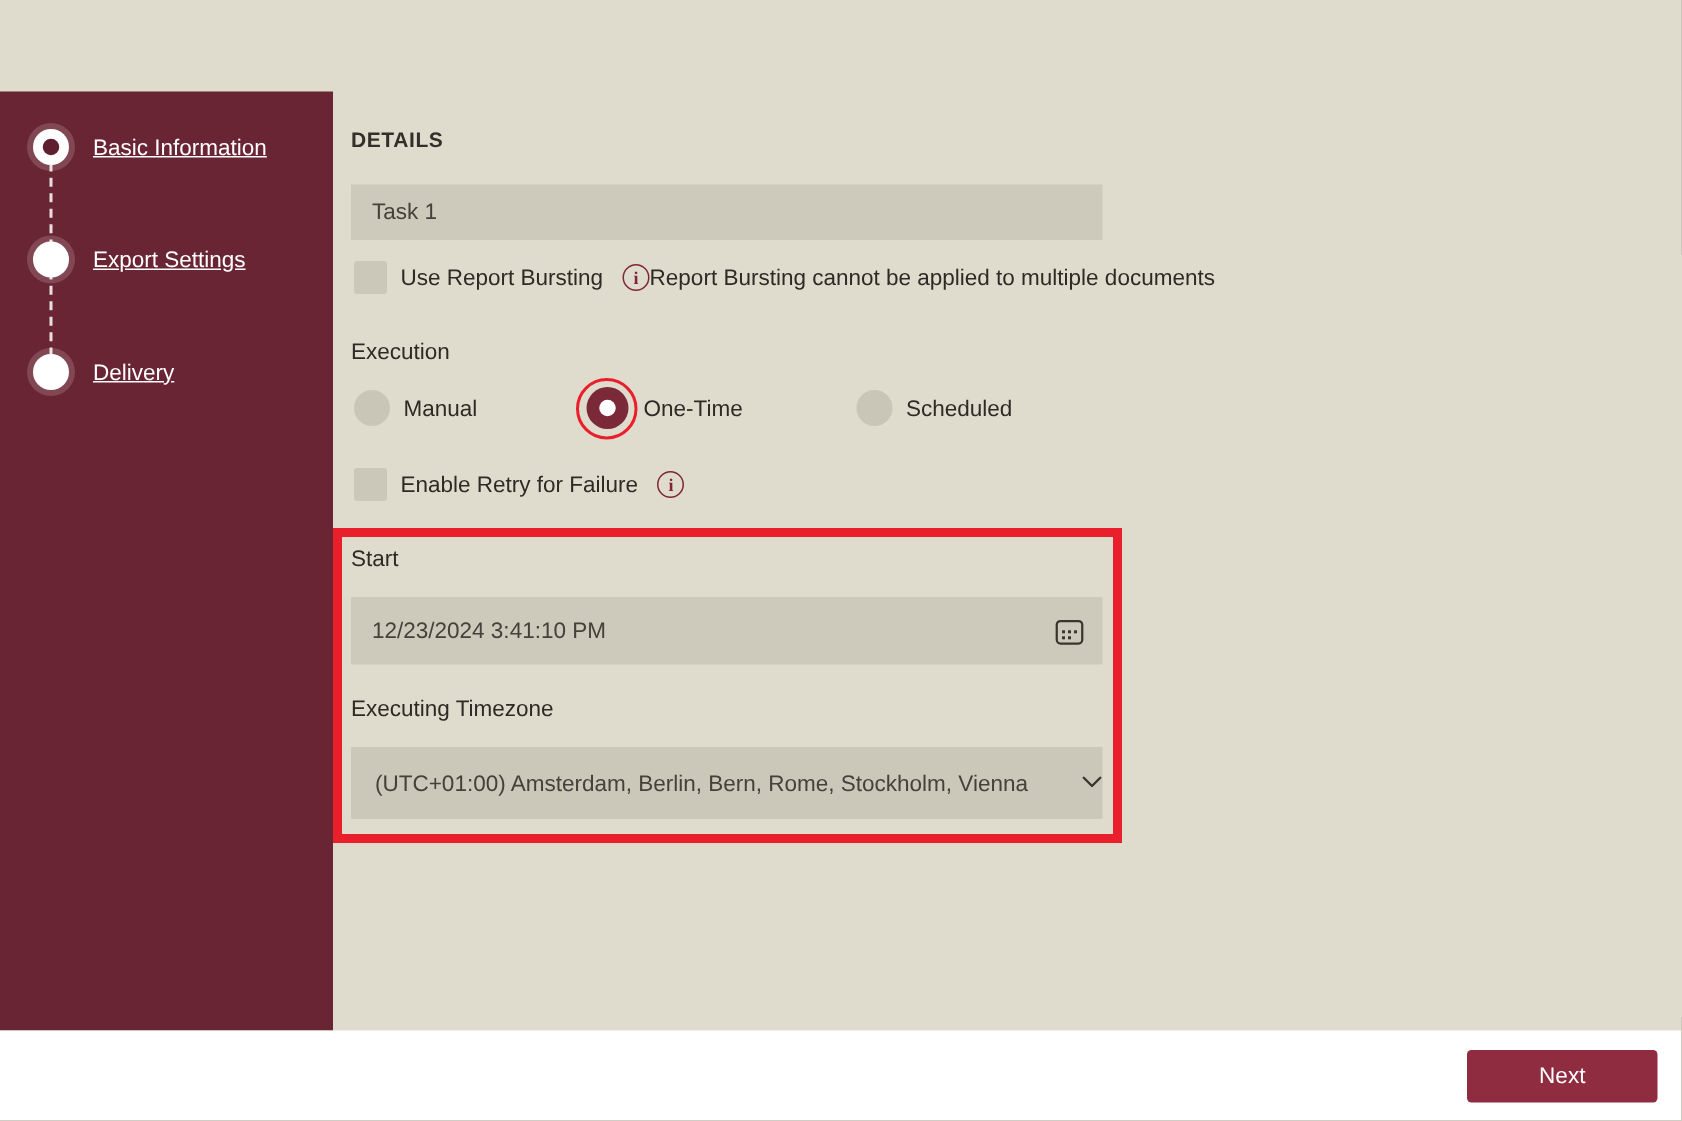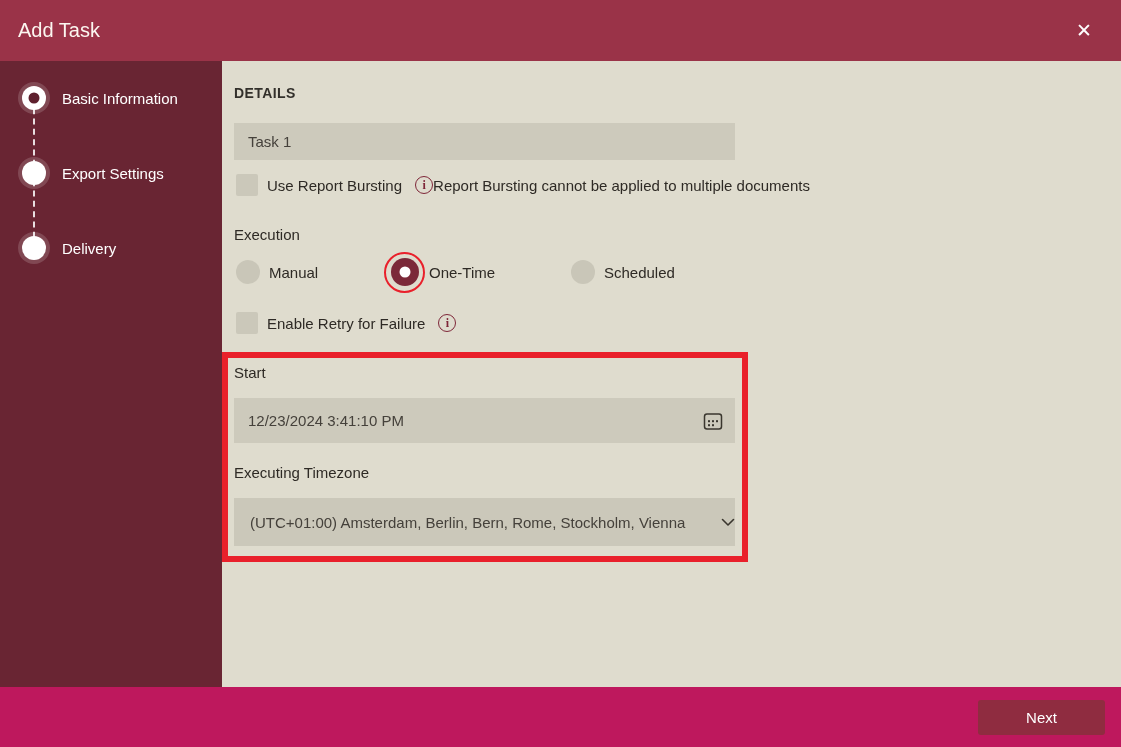--- a/index.html
+++ b/index.html
@@ -51,21 +51,21 @@
   .step-circle {
     width: 24px; height: 24px; border-radius: 50%;
     background: #FFFFFF; position: relative; flex: 0 0 auto;
     box-shadow: 0 0 0 4px rgba(255,255,255,0.16);
   }
   .step-circle.active::after {
     content: ""; position: absolute; left: 50%; top: 50%;
     width: 11px; height: 11px; border-radius: 50%;
     background: #5E202E; transform: translate(-50%,-50%);
   }
-  .step-label { color: #FFFFFF; font-size: 15px; white-space: nowrap; }
+  .step-label { color: #FFFFFF; font-size: 15px; white-space: nowrap; text-decoration: underline; }
 
   
   .content {
     position: absolute; left: 222px; top: 61px;
     width: 899px; height: 626px;
     background: #DFDCCE; color: #2E2A25;
   }
   .section-title {
     position: absolute; left: 12px; top: 24px;
     font-size: 14px; font-weight: bold; letter-spacing: 0.4px; color: #33302B;
@@ -150,42 +150,36 @@
     width: 501px; height: 48px; background: #CBC8BA;
     display: flex; align-items: center; justify-content: space-between;
     padding: 0 18px 0 16px; cursor: pointer; gap: 36px;
   }
   .tz-text { font-size: 15px; color: #45413B; white-space: nowrap; }
 
   
   .footer {
     position: absolute; left: 0; top: 687px;
     width: 1121px; height: 60px;
-    background: #be185d;
+    background: #ffffff;
   }
   .next-btn {
     position: absolute; right: 16px; top: 13px;
     width: 127px; height: 35px;
     background: #8F2C40; color: #FFFFFF;
     border: none; border-radius: 3px;
     font-size: 15px; font-family: "Liberation Sans", sans-serif;
     cursor: pointer;
   }
 </style>
 </head>
 <body>
 
 <div class="dialog">
 
-  <div class="header">
-    <div class="header-title">Add Task</div>
-    <div class="close-btn">
-      <span>✕</span>
-    </div>
-  </div>
 
   <div class="sidebar">
     <div class="step-line"></div>
     <div class="step step-1">
       <span class="step-circle active"></span>
       <span class="step-label">Basic Information</span>
     </div>
     <div class="step step-2">
       <span class="step-circle"></span>
       <span class="step-label">Export Settings</span>

